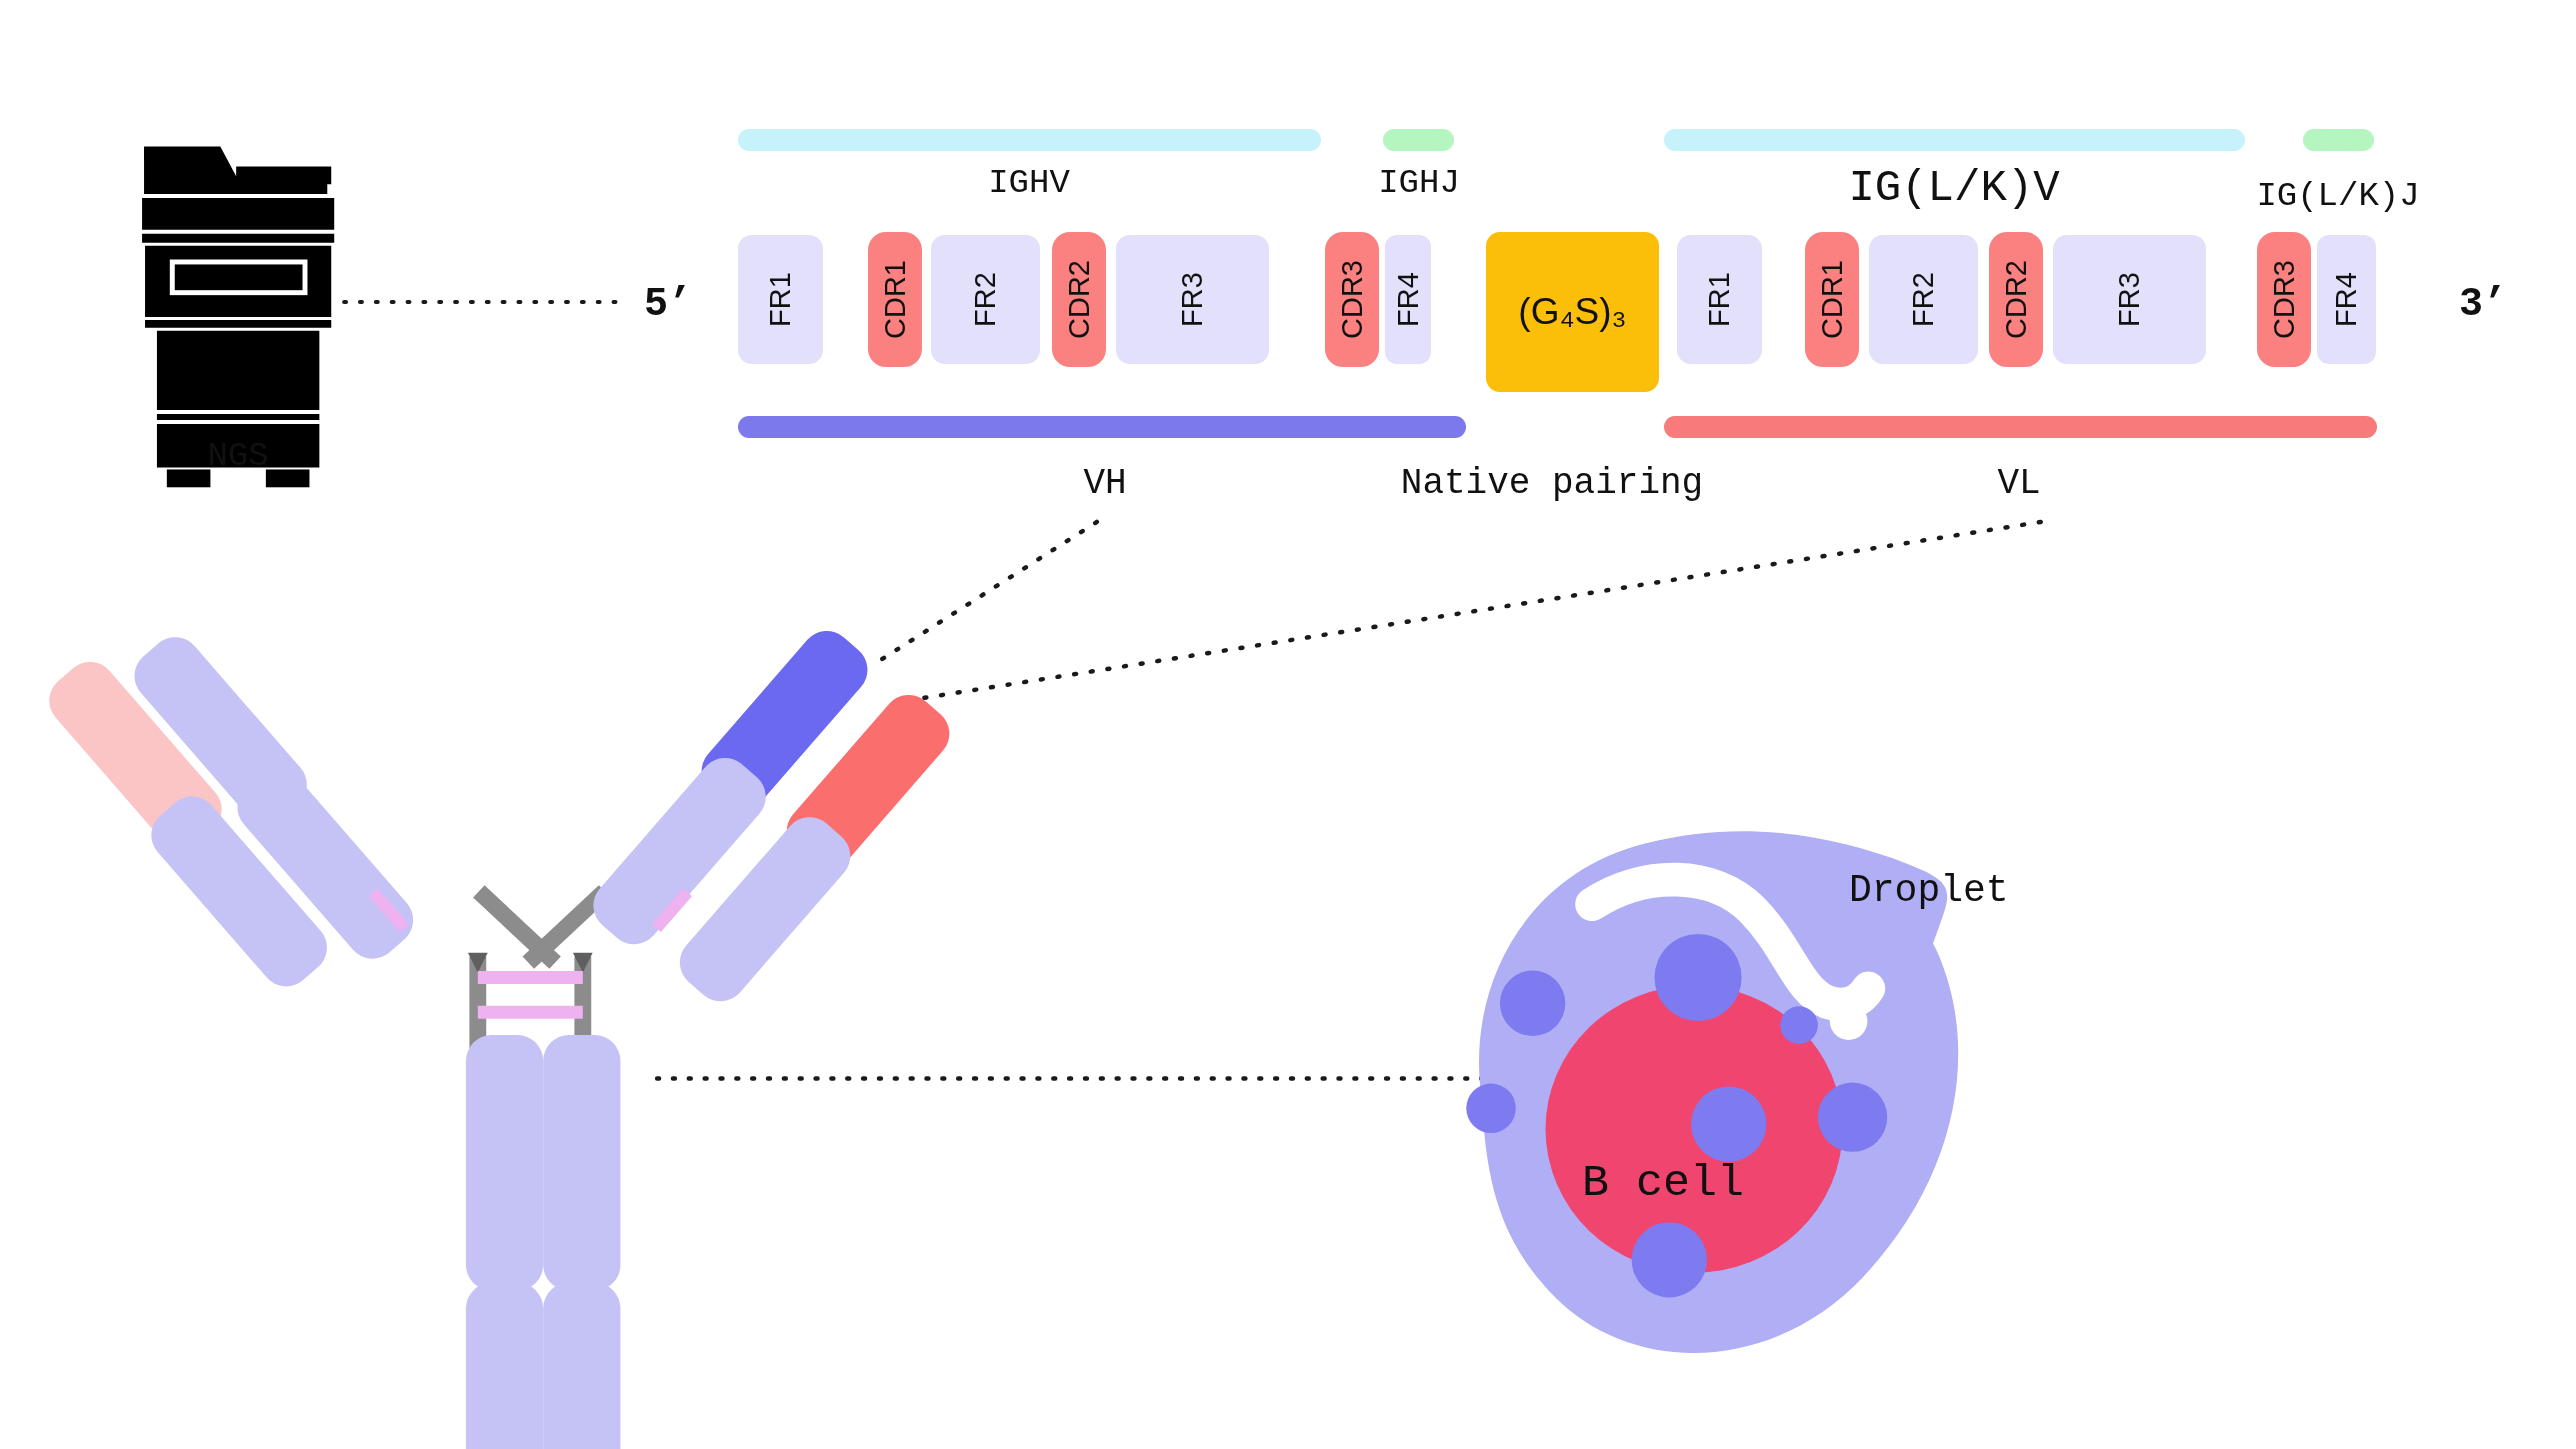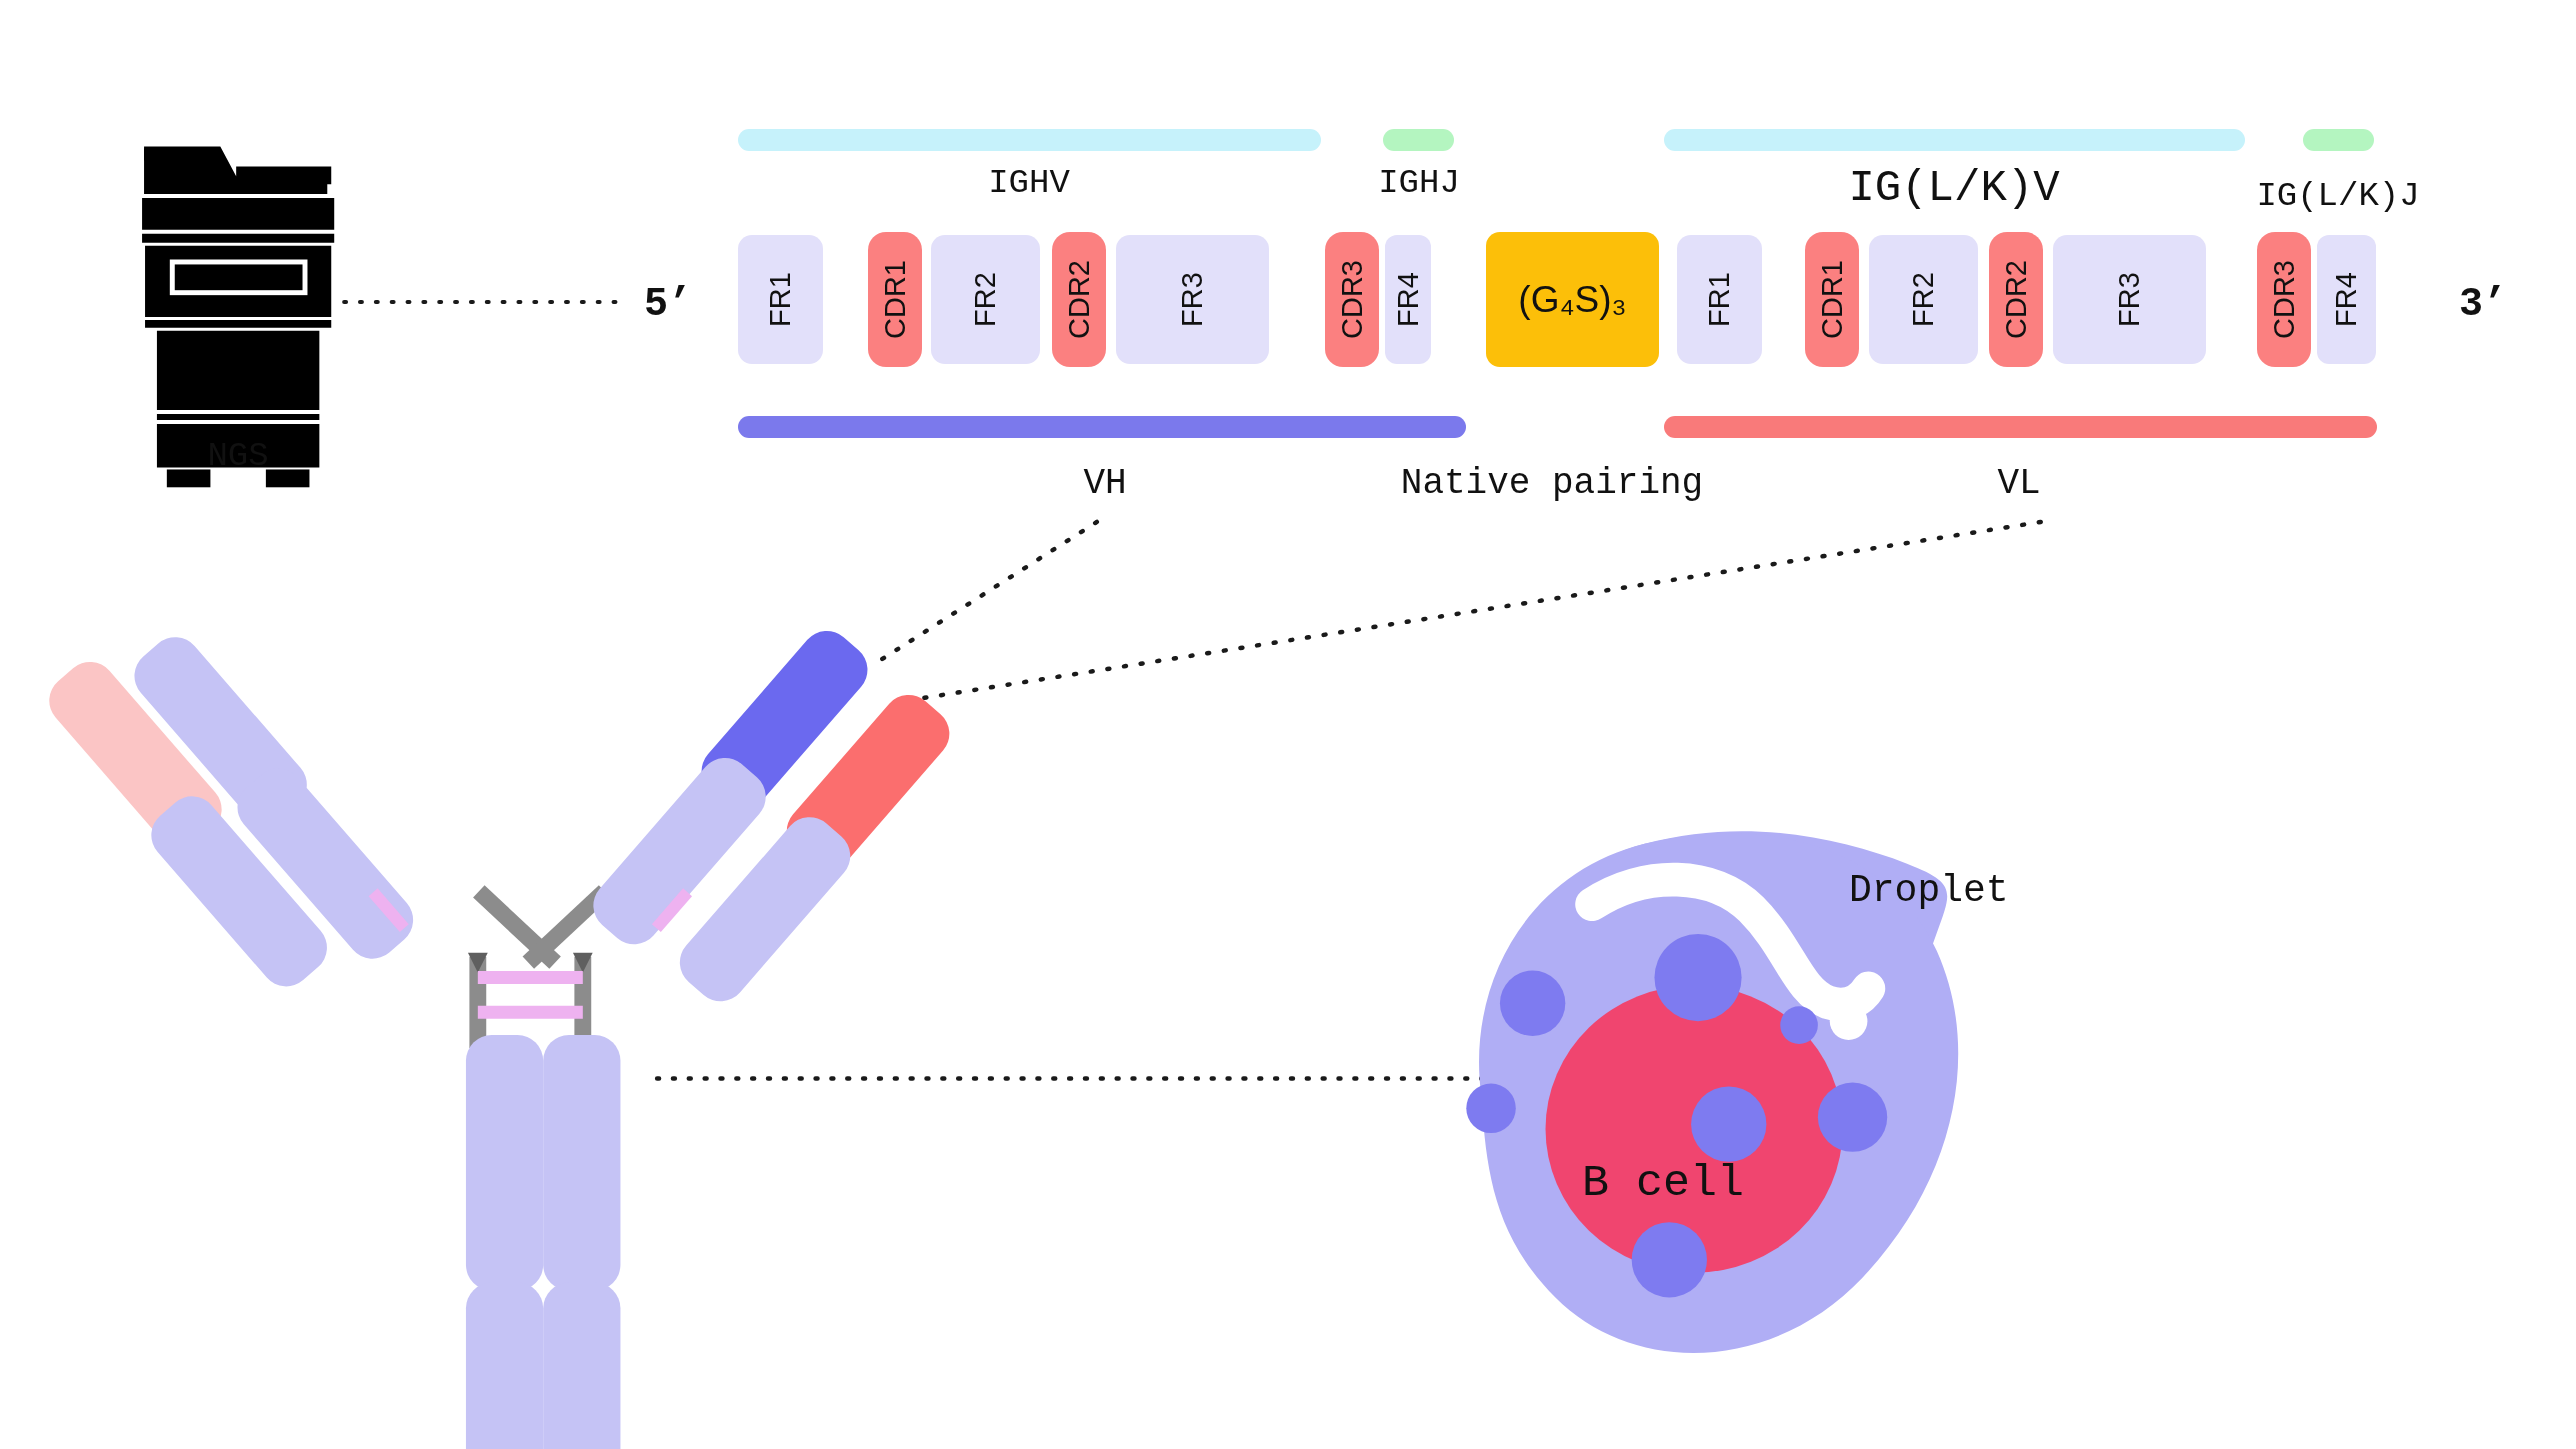--- a/index.html
+++ b/index.html
@@ -222,21 +222,21 @@
     <div class="seg-label">
         <span style="font-size:29px;">CDR3</span>
       </div>
   </div>
   <div class="seg" style="left:1385px; top:235px; width:46px; height:129px; background:#e2e0fa; border-radius:12px;">
     <div class="seg-label">
         <span style="font-size:29px;">FR4</span>
       </div>
   </div>
 
-  <div class="seg" style="left:1486px; top:232px; width:173px; height:135px; background:#fcbf09; border-radius:14px;
+  <div class="seg" style="left:1486px; top:232px; width:173px; height:160px; background:#fcbf09; border-radius:14px;
               display:flex; align-items:center; justify-content:center;">
     <span style="font-size:37px;">(G₄S)₃</span>
   </div>
 
   <div class="seg" style="left:1677px; top:235px; width:85px; height:129px; background:#e2e0fa; border-radius:14px;">
     <div class="seg-label">
         <span style="font-size:29px;">FR1</span>
       </div>
   </div>
   <div class="seg" style="left:1805px; top:232px; width:54px; height:135px; background:#fb8080; border-radius:18px;">

